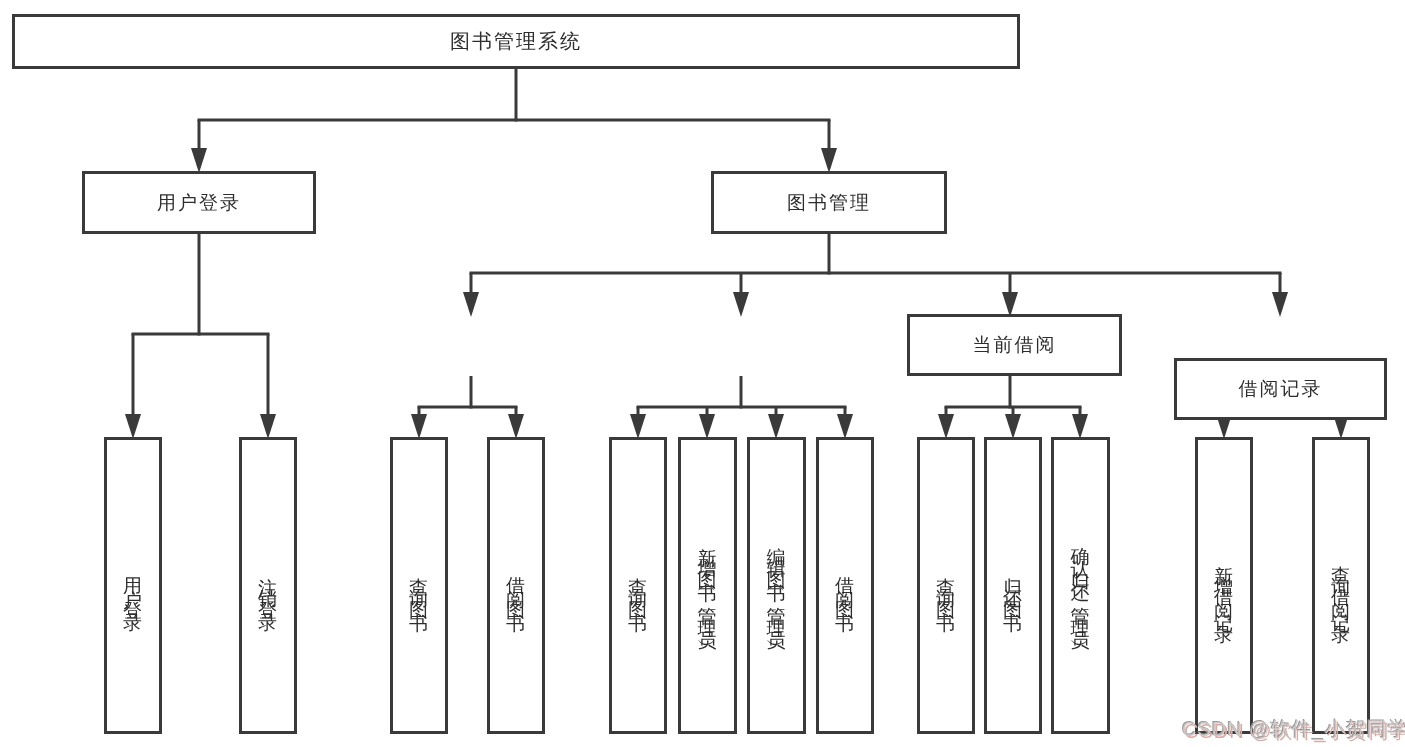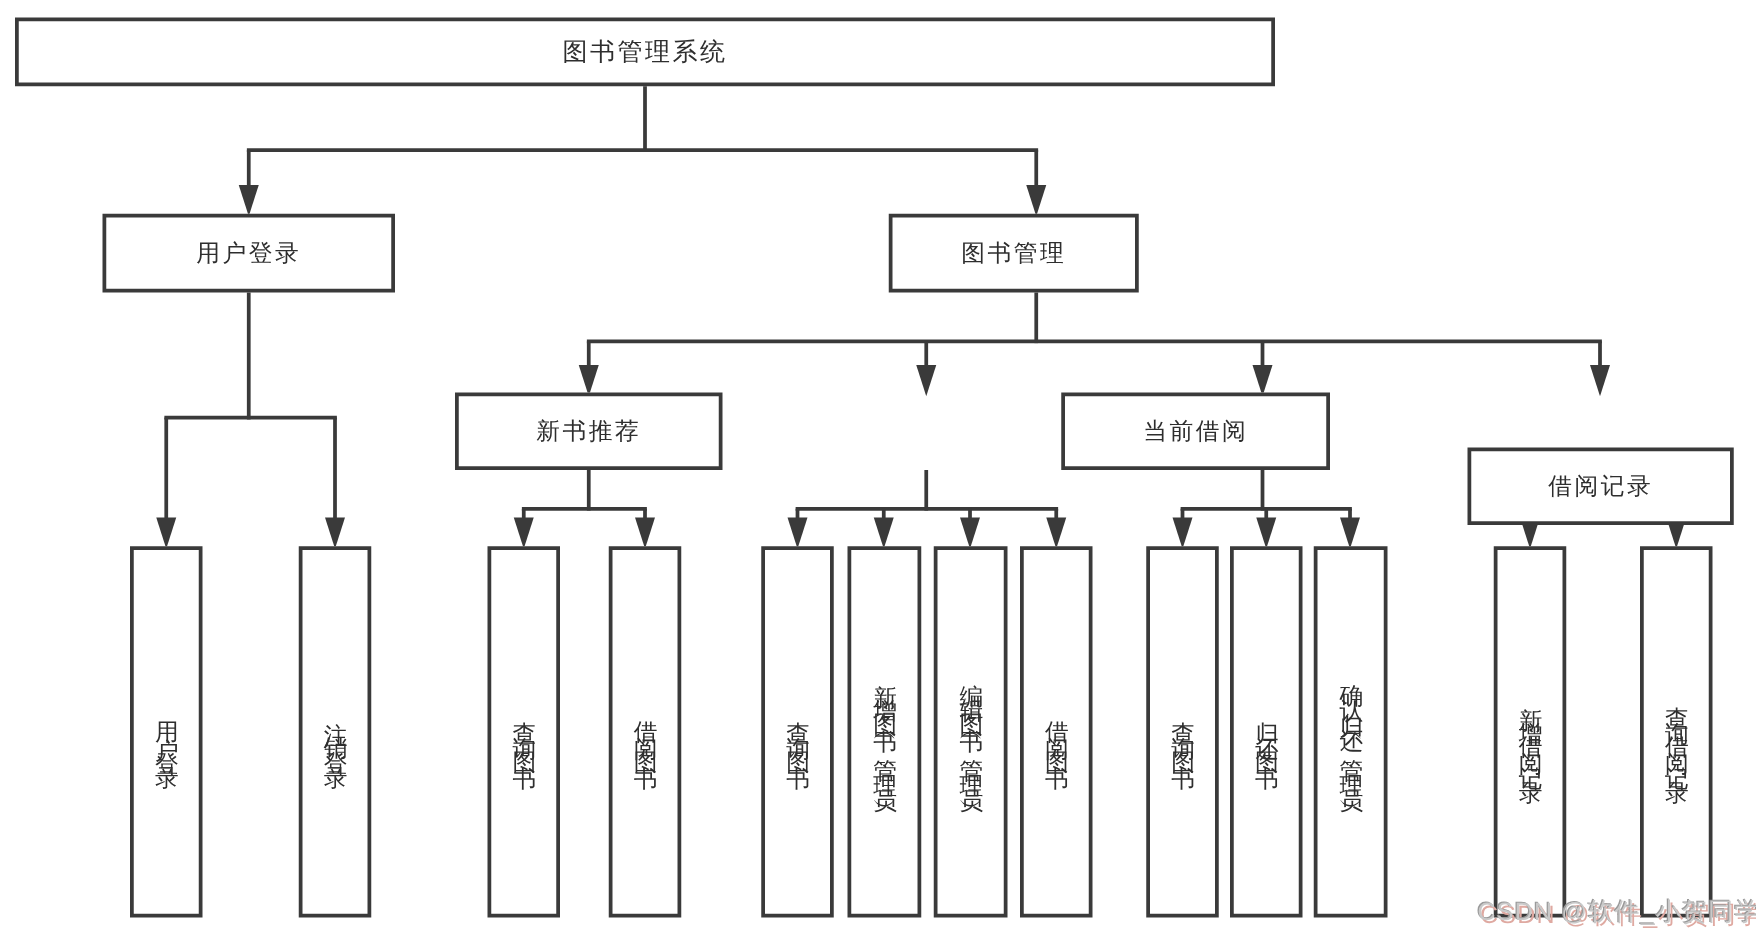--- a/index.html
+++ b/index.html
@@ -125,28 +125,25 @@
     <polygon points="1333,414 1349,414 1341,439"></polygon>
   </svg>
 
   <div class="hbox root" style="left:12px; top:14px; width:1008px; height:55px;">
     <span>图书管理系统</span>
   </div>
 
   <div class="hbox" style="left:82px; top:171px; width:234px; height:63px;">
     <span>用户登录</span>
   </div>
-  <div class="hbox" style="left:711px; top:171px; width:200px; height:63px;">
+  <div class="hbox" style="left:711px; top:171px; width:236px; height:63px;">
     <span>图书管理</span>
   </div>
 
-  <div class="hbox" style="left:364px; top:314px; width:214px; height:62px;">
-    <span>新书推荐</span>
-  </div>
-  <div class="hbox" style="left:849px; top:314px; width:215px; height:62px;">
+  <div class="hbox" style="left:907px; top:314px; width:215px; height:62px;">
     <span>当前借阅</span>
   </div>
   <div class="hbox" style="left:1174px; top:314px; width:213px; height:62px;margin-top:44px;">
     <span>借阅记录</span>
   </div>
 
   <div class="vbox" style="left:104px; top:437px; width:58px; height:297px;">
     <span>用户登录</span>
   </div>
   <div class="vbox" style="left:239px; top:437px; width:58px; height:297px;">

